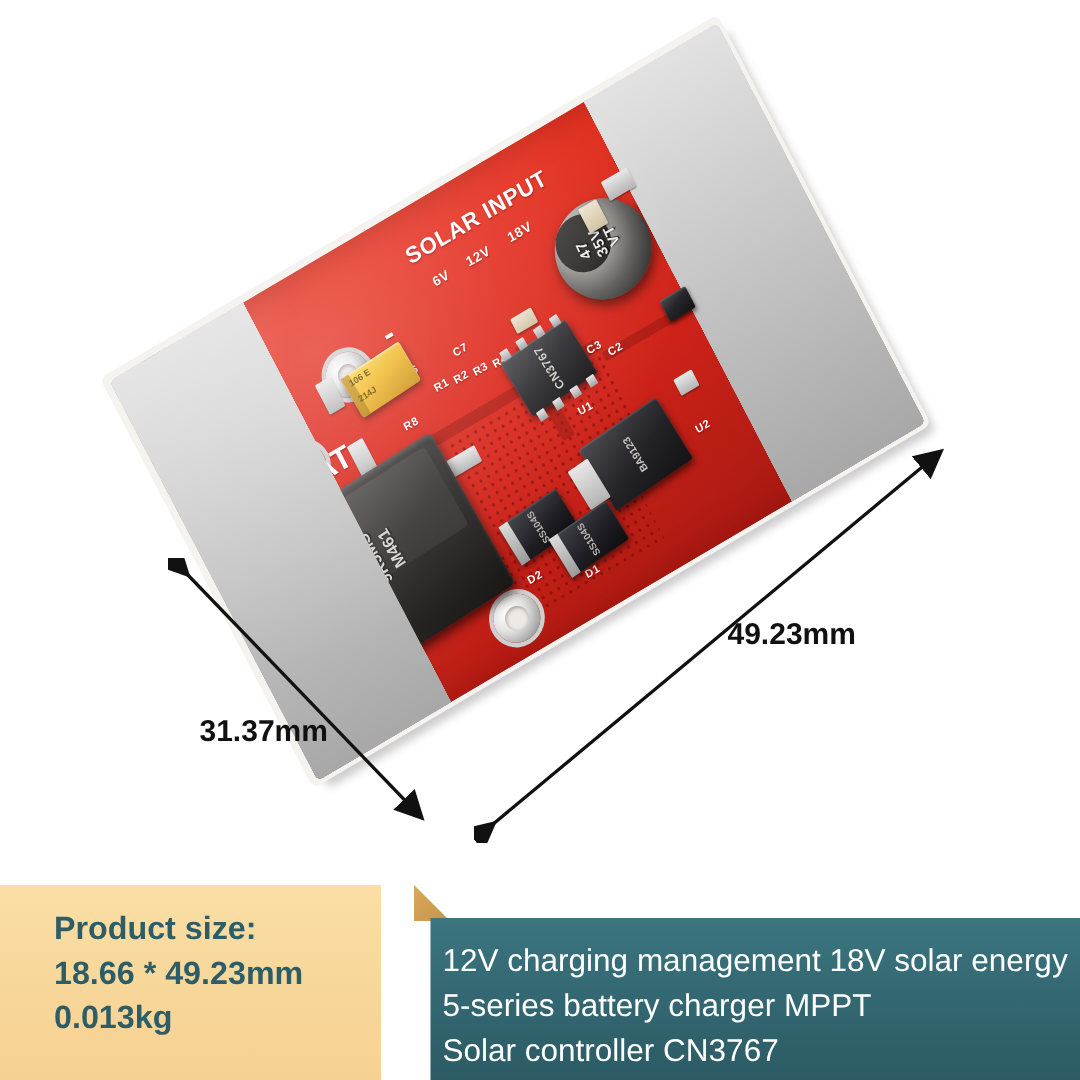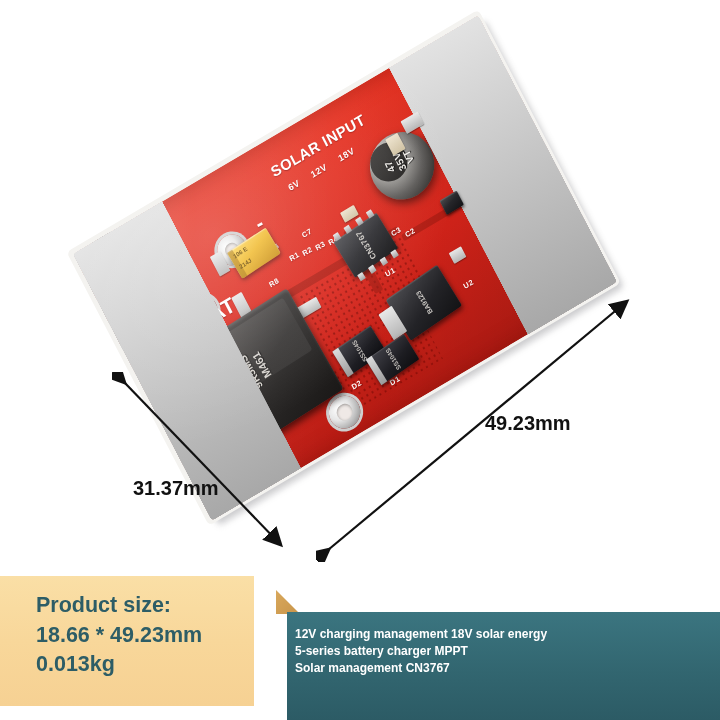--- a/index.html
+++ b/index.html
@@ -125,40 +125,40 @@
     background-image:radial-gradient(circle, rgba(120,10,5,.75) 0.9px, rgba(0,0,0,0) 1.2px);
     background-size:6px 6px;opacity:.85;}
   .trace{position:absolute;background:rgba(150,22,12,.55);border-radius:2px;}
 
   
   .dim{position:absolute;}
   .dim-label{position:absolute;font-size:20px;font-weight:700;color:#111;white-space:nowrap;}
 
   
   .banner-left{
-    position:absolute;left:0;top:576px;width:254px;height:130px;
+    position:absolute;left:0;top:590px;width:254px;height:130px;
     background:linear-gradient(180deg,#fadfa6 0%,#f8d79a 50%,#f6d193 100%);
     text-decoration:underline;
   }
   .banner-left .txt{
     position:absolute;left:36px;top:15px;right:8px;
     color:#2d5d66;font-size:21.5px;font-weight:700;line-height:1.38;
   }
   .bevel{
     position:absolute;left:276px;top:590px;width:24px;height:24px;
     background:linear-gradient(135deg,#d9a85c 0%,#c8954a 100%);
     clip-path:polygon(0 0,100% 100%,0 100%);
   }
   .banner-right{
     position:absolute;left:287px;top:612px;width:433px;height:108px;
     background:linear-gradient(180deg,#3b7580 0%,#326670 55%,#2c5b65 100%);
   }
   .banner-right .txt{
     position:absolute;left:8px;top:14px;right:6px;
-    color:#ffffff;font-size:12px;font-weight:700;line-height:1.42;
+    color:#ffffff;font-size:21px;font-weight:400;line-height:1.42;
   }
 </style>
 </head>
 <body>
 
 <div id="stage">
 
   <div class="photo">
 
     <div class="board-wrap">
@@ -383,17 +383,17 @@
       <div>0.013kg</div>
     </div>
   </div>
 
   <div class="bevel"></div>
 
   <div class="banner-right">
     <div class="txt">
       <div>12V charging management 18V solar energy</div>
       <div>5-series battery charger MPPT</div>
-      <div>Solar management CN3767</div>
+      <div>Solar controller CN3767</div>
     </div>
   </div>
 
 </div>
 
 </body></html>

